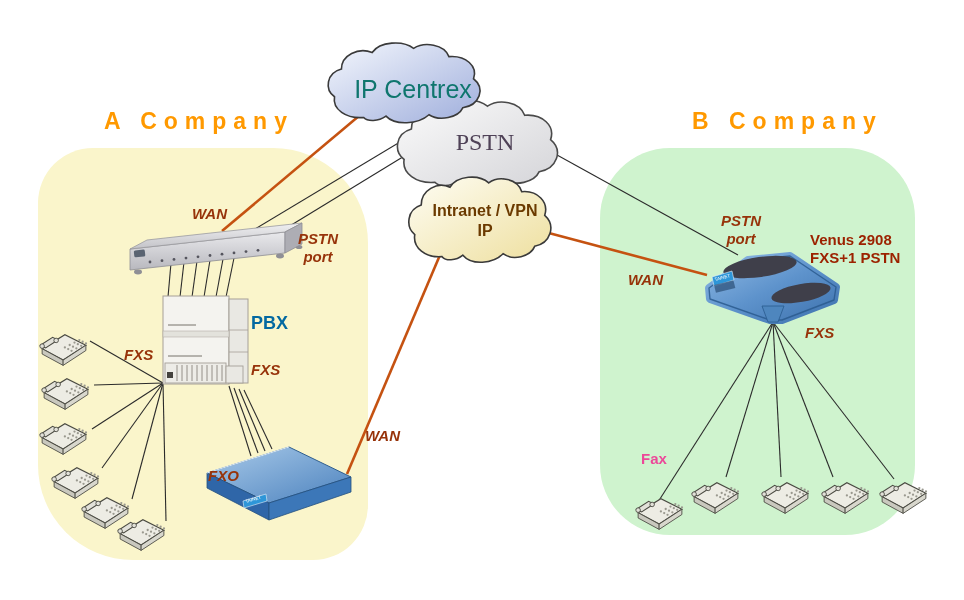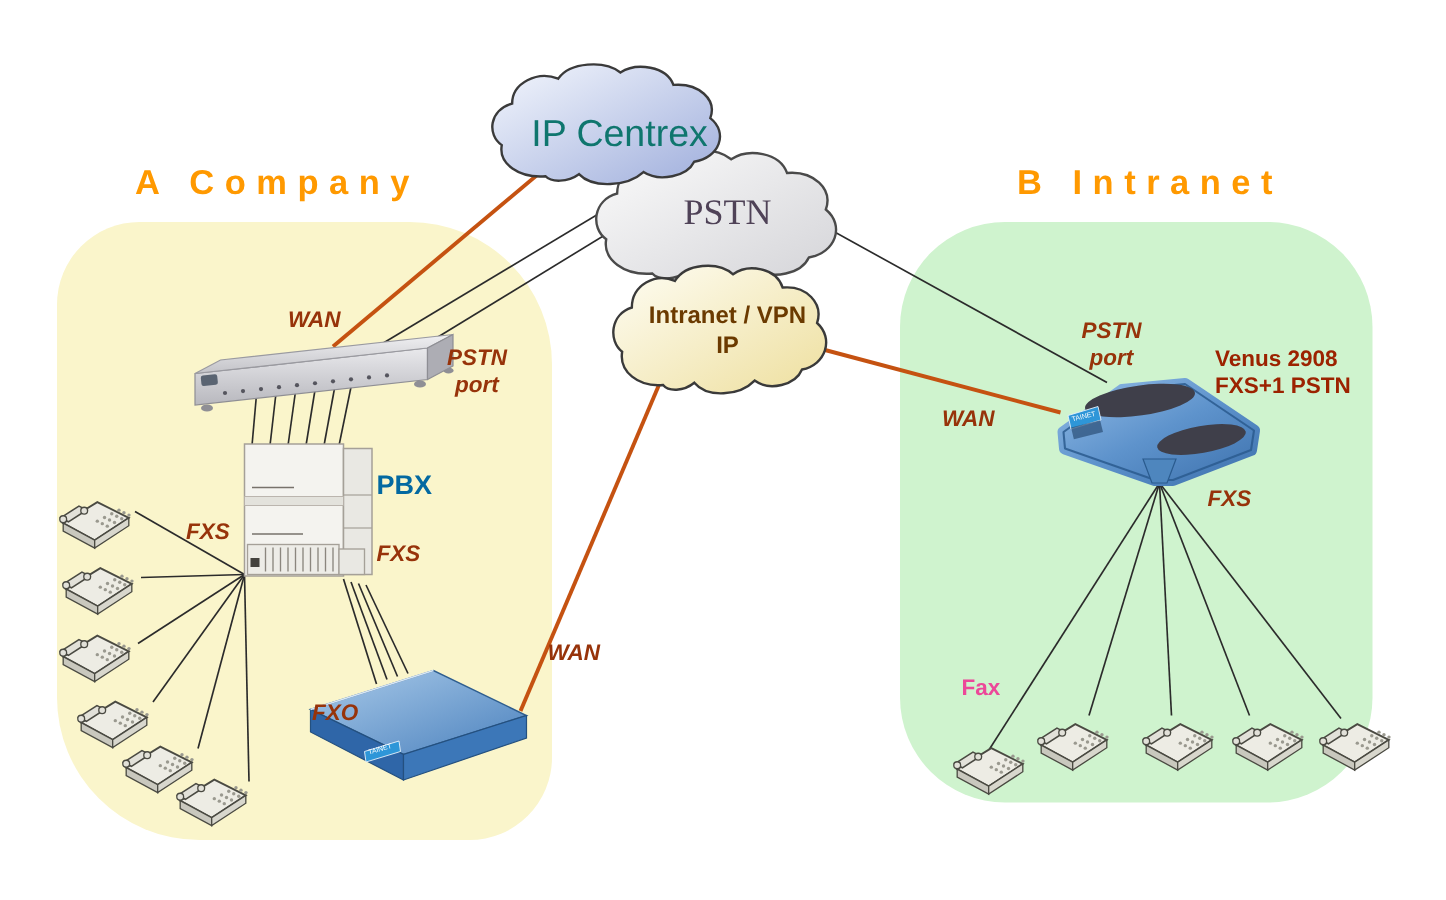--- a/index.html
+++ b/index.html
@@ -6,21 +6,21 @@
   #stage{
     position:relative;width:964px;height:600px;background:#ffffff;overflow:hidden;
     font-family:"Liberation Sans",sans-serif;
   }
   .region{position:absolute;}
   #region-a{left:38px;top:148px;width:330px;height:412px;background:#FAF5CB;border-radius:55px 95px 55px 95px;}
   #region-b{left:600px;top:148px;width:315px;height:387px;background:#CFF3CE;border-radius:70px;}
   svg.layer{position:absolute;left:0;top:0;}
   .lbl{position:absolute;font-style:italic;font-weight:bold;font-size:15px;color:#97330A;white-space:nowrap;}
   .lbl2{position:absolute;font-weight:bold;font-size:15px;color:#9C2200;white-space:nowrap;text-align:left;line-height:18px;}
-  .company-title{position:absolute;font-weight:bold;font-size:23px;letter-spacing:7px;color:#FF9900;white-space:nowrap;}
+  .company-title{position:absolute;font-weight:bold;font-size:23px;letter-spacing:7px;color:#FF9900;white-space:nowrap;margin-left:14px;}
   .cloud-label{position:absolute;text-align:center;}
   #lbl-ipcentrex{left:338px;top:75px;width:150px;font-size:25px;color:#0f766e;}
   #lbl-pstn-cloud{left:425px;top:129px;width:120px;font-family:"Liberation Serif",serif;font-size:24px;color:#4F4257;}
   #lbl-vpn{left:405px;top:201px;width:160px;font-weight:bold;font-size:16px;color:#6B3A00;line-height:20px;}
   #lbl-pbx{position:absolute;left:251px;top:313px;font-weight:bold;font-size:18px;color:#0369a1;text-align:center;}
   #lbl-fax{position:absolute;left:641px;top:450px;font-weight:bold;font-size:15px;color:#ec4899;}
   #lbl-gw-a{position:absolute;left:308px;top:508px;width:136px;text-align:center;font-weight:bold;font-size:14px;line-height:17px;color:#1A1A80;}
   #lbl-gw-b{left:810px;top:231px;width:114px;}
   .two-line{text-align:center;line-height:18px;}
 </style>
@@ -212,21 +212,21 @@
     <g>
       <use href="#ph" x="632" y="487" width="56" height="48"></use>
       <use href="#ph" x="688" y="471" width="56" height="48"></use>
       <use href="#ph" x="758" y="471" width="56" height="48"></use>
       <use href="#ph" x="818" y="471" width="56" height="48"></use>
       <use href="#ph" x="876" y="471" width="56" height="48"></use>
     </g>
   </svg>
 
   <div class="company-title" style="left:90px;top:108px;">A Company</div>
-  <div class="company-title" style="left:678px;top:108px;">B Intranet</div>
+  <div class="company-title" style="left:678px;top:108px;">B Company</div>
 
   <div id="lbl-ipcentrex" class="cloud-label">IP Centrex</div>
   <div id="lbl-pstn-cloud" class="cloud-label">PSTN</div>
   <div id="lbl-vpn" class="cloud-label">
     <div>Intranet  / VPN</div>
     <div>IP</div>
   </div>
 
   <div class="lbl" style="left:192px;top:205px;">WAN</div>
   <div class="lbl two-line" style="left:288px;top:230px;width:60px;">

